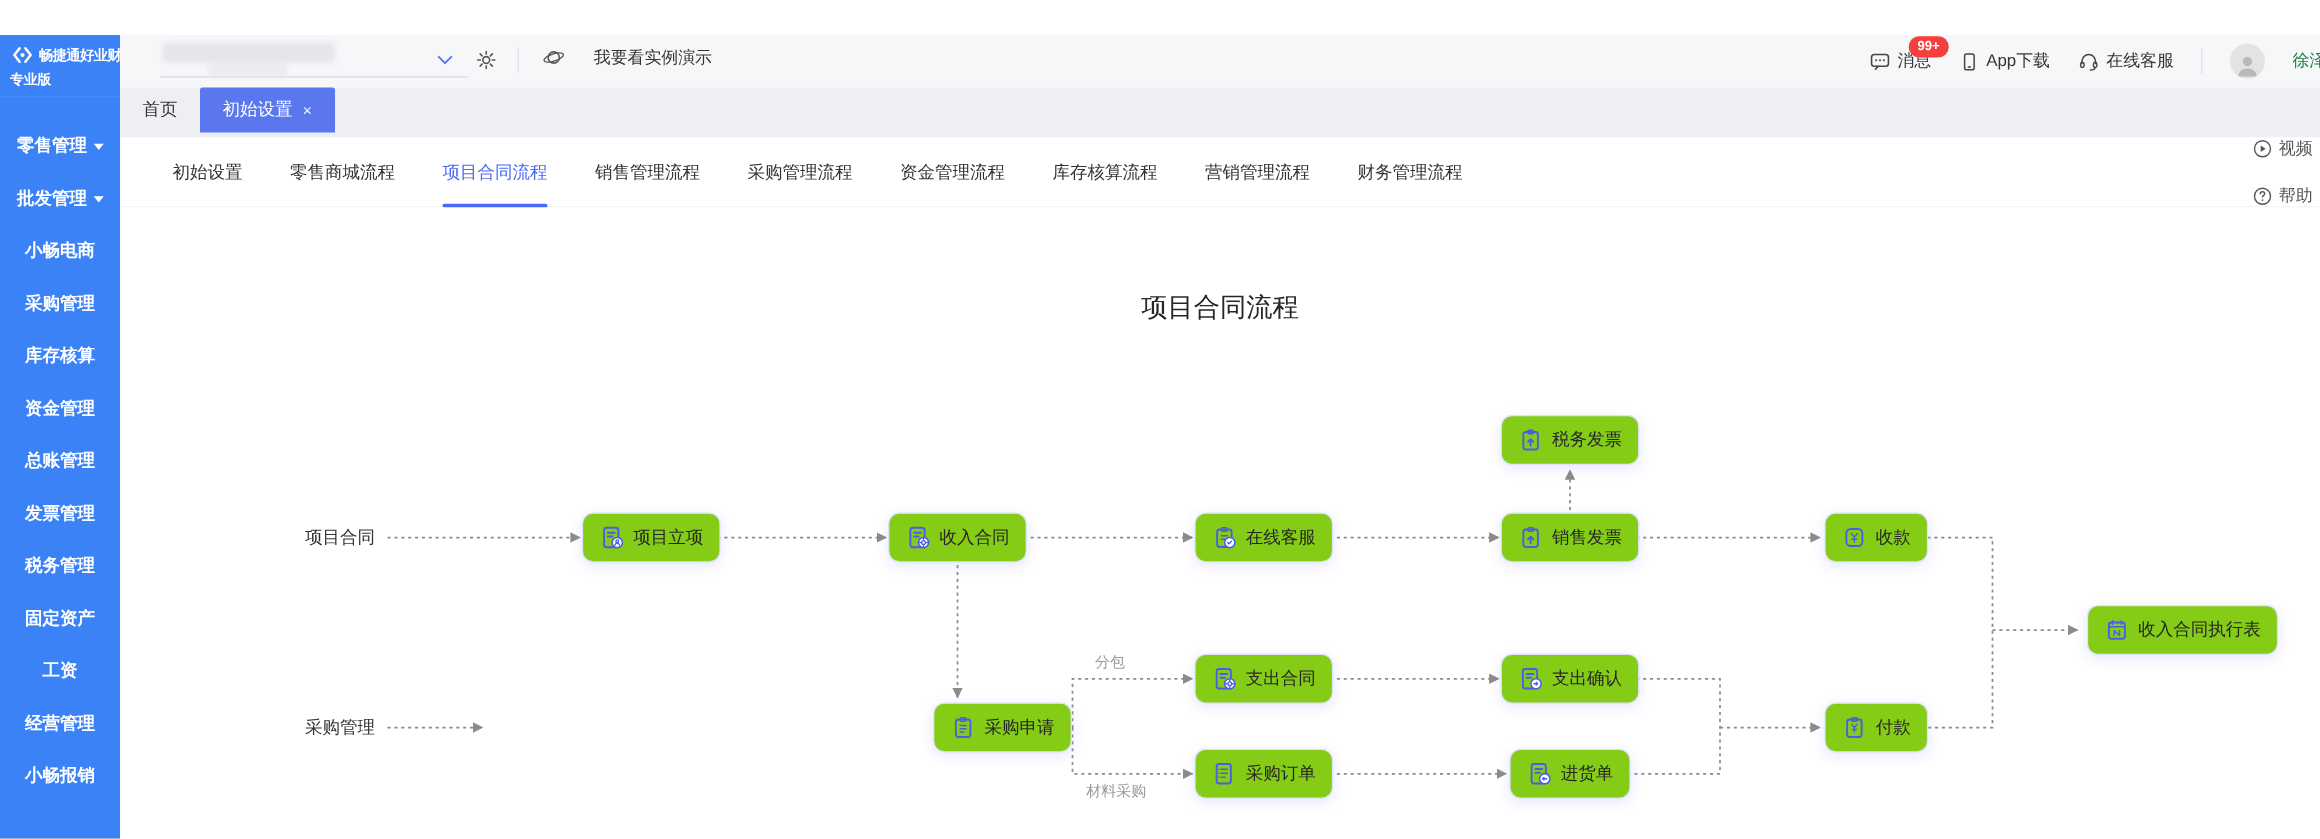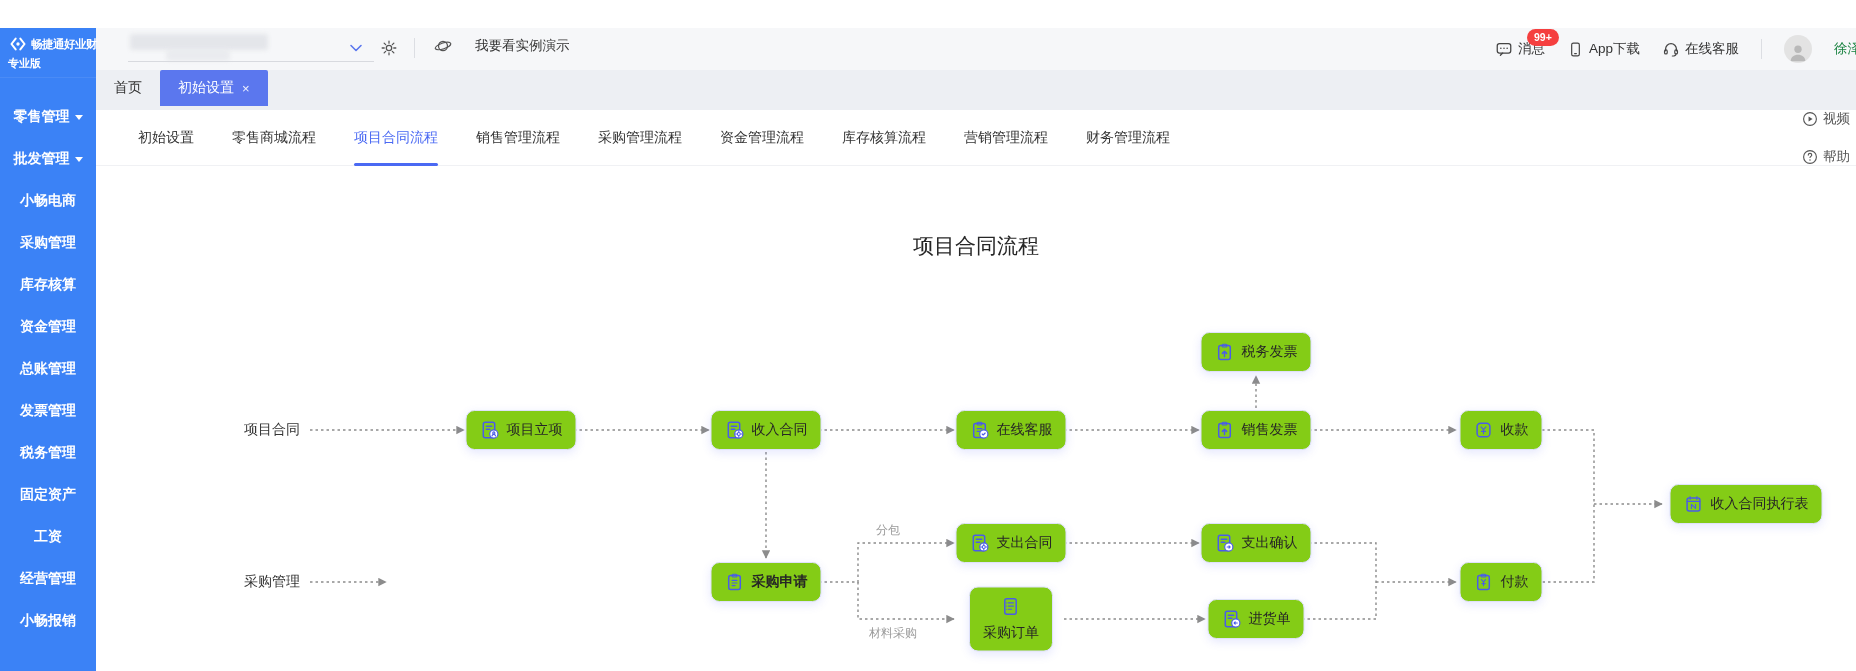--- a/index.html
+++ b/index.html
@@ -301,21 +301,21 @@
         <span>收款</span>
       </div>
       <div class="fnode" style="left: 1650px; top: 338px;">
         <span class="nicon"><svg width="20" height="20" viewBox="0 0 20 20">
             <rect x="3.6" y="4" width="12.8" height="13" rx="2" fill="none" stroke="#4a5ce8" stroke-width="1.5" stroke-linecap="round" stroke-linejoin="round"></rect>
             <path d="M6.6 2.6v2.8M13.4 2.6v2.8M3.6 7.4h12.8" fill="none" stroke="#4a5ce8" stroke-width="1.1" stroke-linecap="round" stroke-linejoin="round"></path>
             <path d="M7.9 14.4v-4l4.2 4v-4" fill="none" stroke="#4a5ce8" stroke-width="1.1" stroke-linecap="round" stroke-linejoin="round"></path>
           </svg></span>
         <span>收入合同执行表</span>
       </div>
-      <div class="fnode" style="left: 670px; top: 416px; font-weight: bold;">
+      <div class="fnode" style="left: 706px; top: 416px;">
         <span class="nicon"><svg width="20" height="20" viewBox="0 0 20 20">
             <rect x="4.2" y="3.6" width="11.6" height="14" rx="2" fill="none" stroke="#4a5ce8" stroke-width="1.5" stroke-linecap="round" stroke-linejoin="round"></rect>
             <rect x="7.6" y="2.2" width="4.8" height="2.8" rx="1" fill="none" stroke="#4a5ce8" stroke-width="1.1" stroke-linecap="round" stroke-linejoin="round"></rect>
             <path d="M7.6 8.4h4.8M7.6 11h4.8M7.6 13.6h3" fill="none" stroke="#4a5ce8" stroke-width="1.1" stroke-linecap="round" stroke-linejoin="round"></path>
           </svg></span>
         <span>采购申请</span>
       </div>
       <div class="fnode" style="left: 915px; top: 377px;">
         <span class="nicon"><svg width="20" height="20" viewBox="0 0 20 20">
             <rect x="3.8" y="2.2" width="11.4" height="15.6" rx="2" fill="none" stroke="#4a5ce8" stroke-width="1.5" stroke-linecap="round" stroke-linejoin="round"></rect>
@@ -328,21 +328,21 @@
       </div>
       <div class="fnode" style="left: 1160px; top: 377px;">
         <span class="nicon"><svg width="20" height="20" viewBox="0 0 20 20">
             <rect x="3.8" y="2.2" width="11.4" height="15.6" rx="2" fill="none" stroke="#4a5ce8" stroke-width="1.5" stroke-linecap="round" stroke-linejoin="round"></rect>
             <path d="M6.8 6.2h5.4M6.8 9.2h3.6" fill="none" stroke="#4a5ce8" stroke-width="1.5" stroke-linecap="round" stroke-linejoin="round"></path>
             <circle cx="14.3" cy="14" r="4.1" fill="#fff" stroke="#4a5ce8" stroke-width="1.2"></circle>
             <path d="M12.6 14h3M14.5 12.9l1.1 1.1-1.1 1.1" fill="none" stroke="#4a5ce8" stroke-width="1.1" stroke-linecap="round" stroke-linejoin="round"></path>
           </svg></span>
         <span>支出确认</span>
       </div>
-      <div class="fnode" style="left: 915px; top: 453px; flex-direction: column;">
+      <div class="fnode" style="left: 915px; top: 453px;">
         <span class="nicon"><svg width="20" height="20" viewBox="0 0 20 20">
             <rect x="3.8" y="2.2" width="11.4" height="15.6" rx="2" fill="none" stroke="#4a5ce8" stroke-width="1.5" stroke-linecap="round" stroke-linejoin="round"></rect>
             <path d="M7.4 6.4h5M7.4 9.6h5M7.4 12.8h3.2" fill="none" stroke="#4a5ce8" stroke-width="1.1" stroke-linecap="round" stroke-linejoin="round"></path>
             <path d="M5.7 6.4h.01M5.7 9.6h.01M5.7 12.8h.01" fill="none" stroke="#4a5ce8" stroke-width="1.1" stroke-linecap="round" stroke-linejoin="round"></path>
           </svg></span>
         <span>采购订单</span>
       </div>
       <div class="fnode" style="left: 1160px; top: 453px;">
         <span class="nicon"><svg width="20" height="20" viewBox="0 0 20 20">
             <rect x="3.8" y="2.2" width="11.4" height="15.6" rx="2" fill="none" stroke="#4a5ce8" stroke-width="1.5" stroke-linecap="round" stroke-linejoin="round"></rect>

